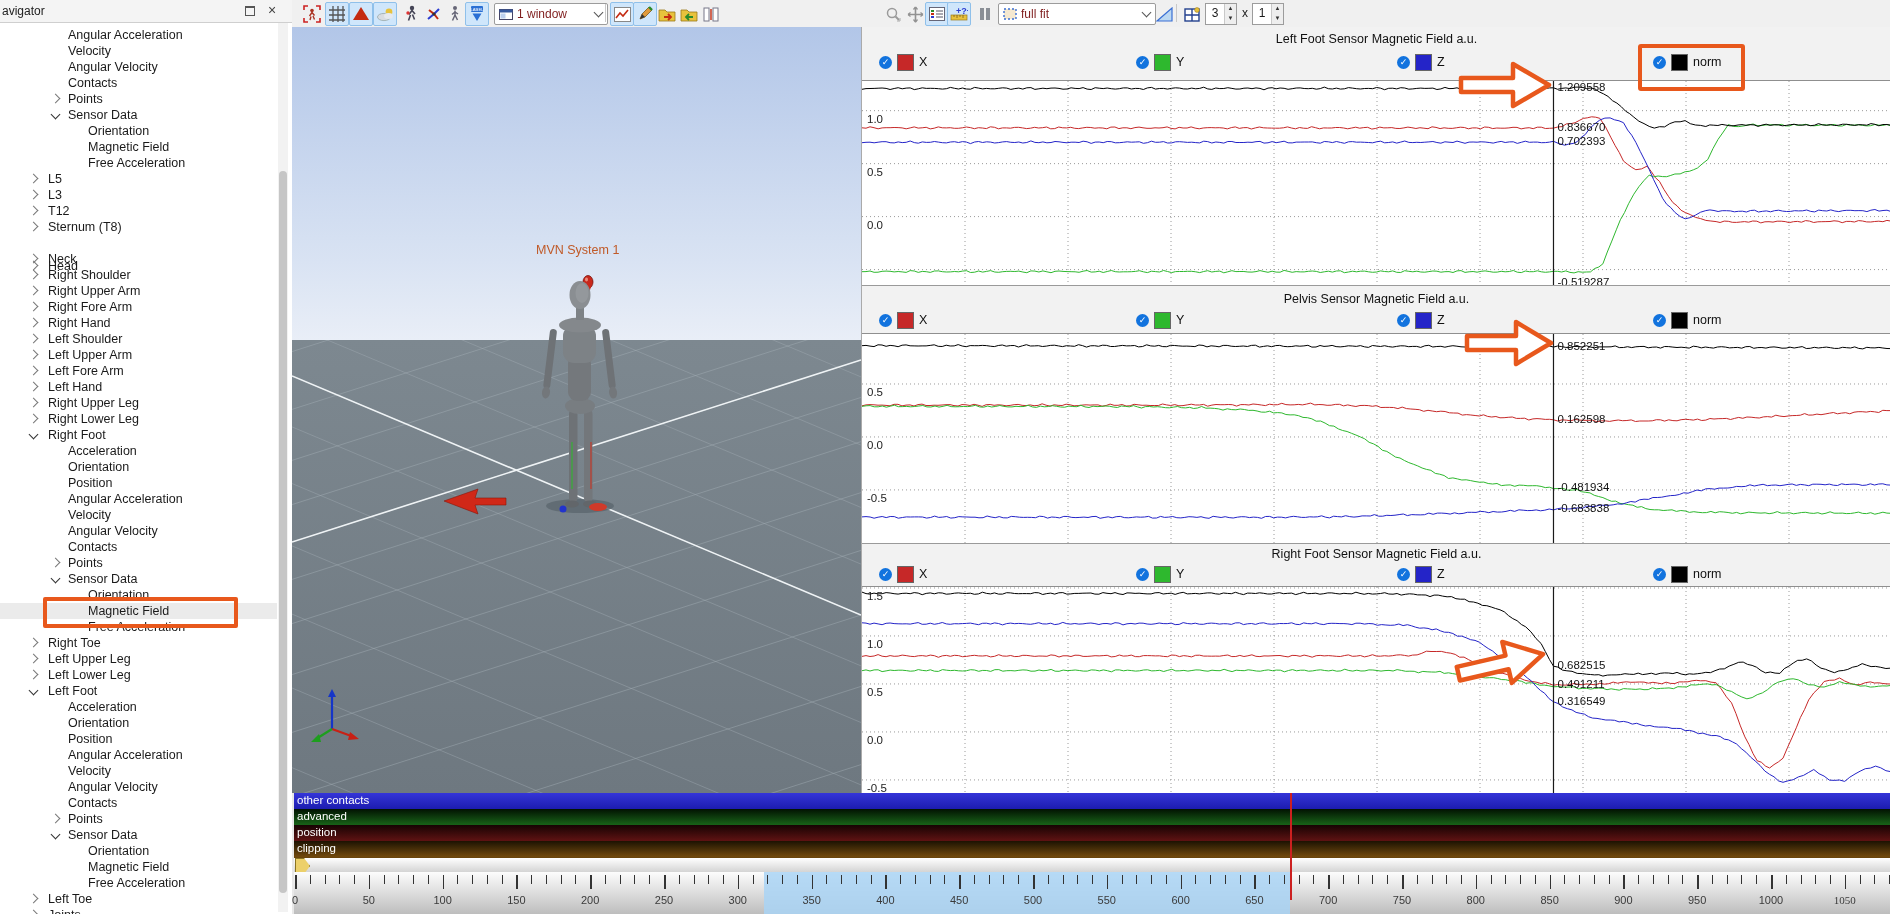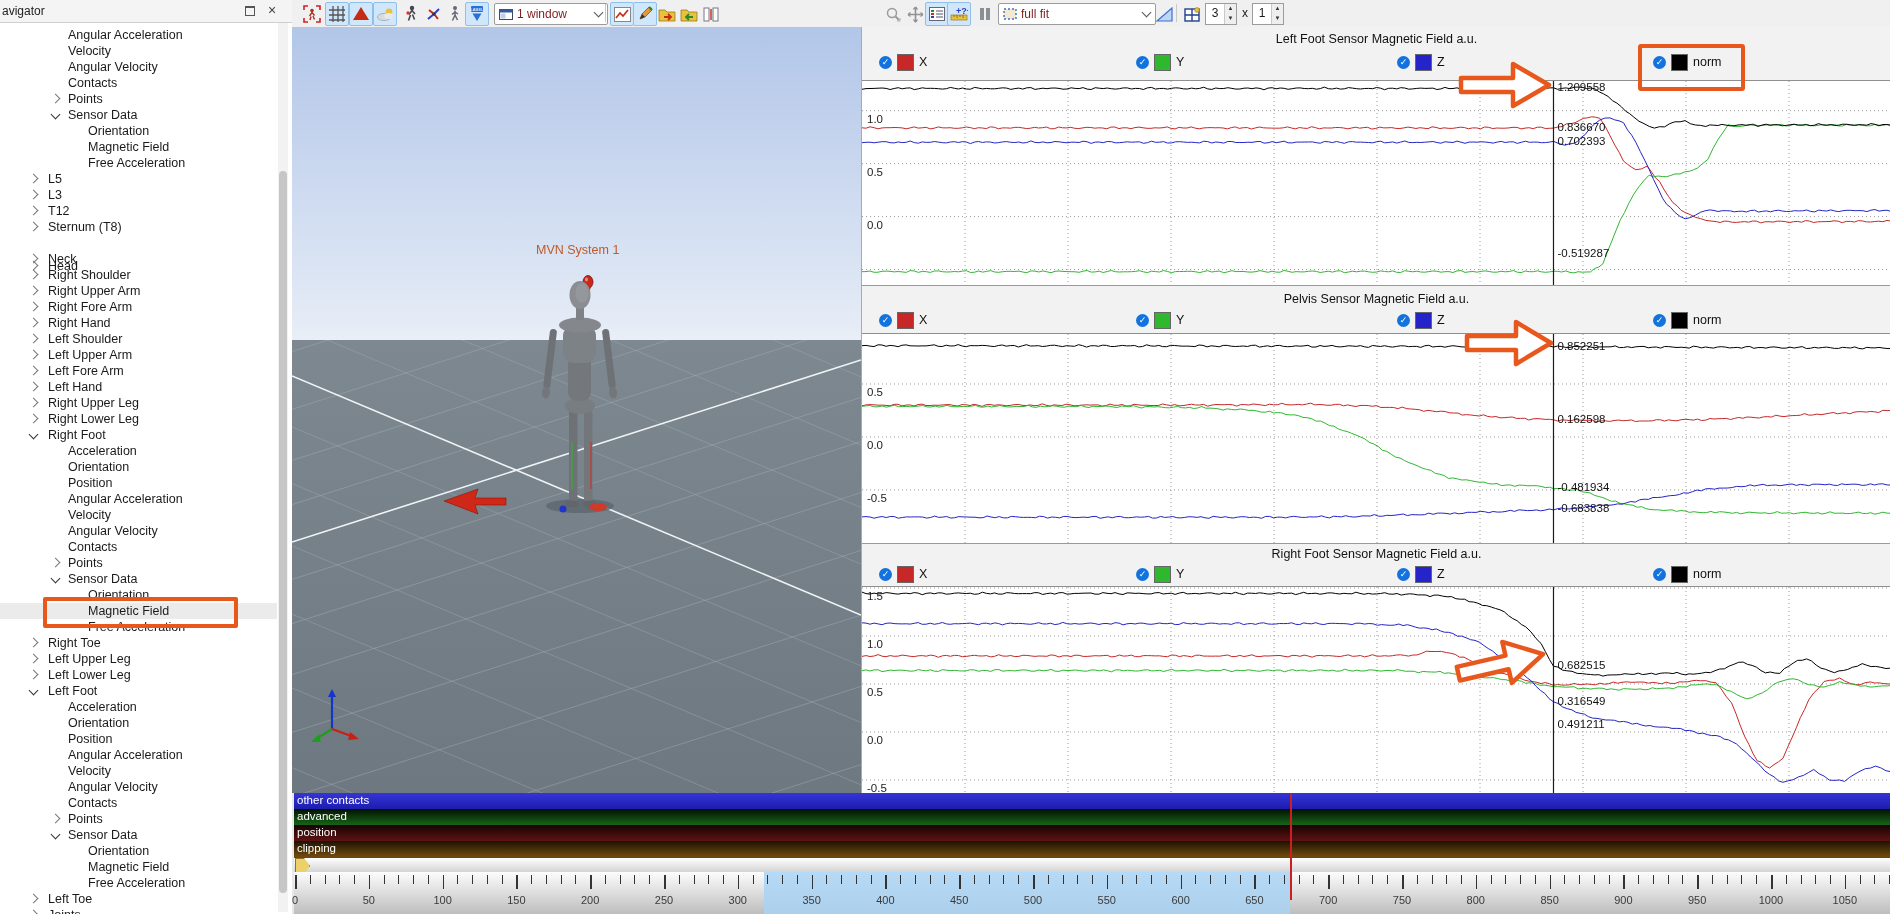--- a/index.html
+++ b/index.html
@@ -604,21 +604,21 @@
             <path d="M0.0 61.7L4.0 61.3L8.0 61.2L12.1 61.8L16.1 61.2L20.1 60.7L24.1 60.7L28.1 61.7L32.2 61.9L36.2 60.9L40.2 61.6L44.2 61.3L48.2 60.0L52.3 61.6L56.3 62.2L60.3 60.9L64.3 61.4L68.3 61.3L72.4 60.5L76.4 61.1L80.4 61.7L84.4 61.9L88.4 61.0L92.5 60.7L96.5 61.5L100.5 60.6L104.5 61.1L108.5 62.6L112.6 61.0L116.6 60.5L120.6 61.5L124.6 60.8L128.6 61.1L132.7 62.0L136.7 61.6L140.7 60.9L144.7 60.6L148.8 61.3L152.8 61.5L156.8 61.0L160.8 62.0L164.8 61.5L168.9 59.9L172.9 61.4L176.9 61.7L180.9 60.9L184.9 61.8L189.0 61.5L193.0 60.5L197.0 60.8L201.0 61.4L205.0 61.8L209.1 61.2L213.1 61.2L217.1 61.5L221.1 60.2L225.1 60.8L229.2 62.4L233.2 61.1L237.2 61.0L241.2 61.7L245.2 60.5L249.3 60.7L253.3 61.8L257.3 61.7L261.3 61.3L265.3 60.8L269.4 61.2L273.4 61.0L277.4 60.8L281.4 62.3L285.4 61.7L289.5 60.2L293.5 61.3L297.5 61.2L301.5 60.6L305.5 62.0L309.6 61.9L313.6 60.8L317.6 60.7L321.6 61.0L325.6 61.4L329.7 61.2L333.7 61.6L337.7 61.9L341.7 60.2L345.7 60.6L349.8 62.0L353.8 61.0L357.8 61.4L361.8 62.1L365.8 60.5L369.9 60.5L373.9 61.5L377.9 61.5L381.9 61.5L385.9 61.2L390.0 61.4L394.0 60.7L398.0 60.4L402.0 62.1L406.0 61.8L410.1 60.6L414.1 61.7L418.1 61.0L422.1 60.2L426.1 61.8L430.2 61.9L434.2 61.1L438.2 61.1L442.2 61.0L446.3 61.0L450.3 60.9L454.3 61.7L458.3 62.2L462.3 60.5L466.4 60.8L470.4 61.6L474.4 60.5L478.4 61.4L482.4 62.3L486.5 60.8L490.5 60.6L494.5 61.2L498.5 61.1L502.5 61.3L506.6 61.5L510.6 61.8L514.6 60.8L518.6 60.2L522.6 61.8L526.7 61.5L530.7 60.9L534.7 62.1L538.7 61.1L542.7 60.0L546.8 61.4L550.8 61.6L554.8 61.3L558.8 61.5L562.8 61.2L566.9 60.9L570.9 60.5L574.9 61.5L578.9 62.2L582.9 60.8L587.0 61.2L591.0 61.5L595.0 60.1L599.0 61.2L603.0 62.3L607.1 61.1L611.1 61.0L615.1 61.2L619.1 60.8L623.1 61.0L627.2 61.5L631.2 62.1L635.2 61.1L639.2 60.4L643.2 61.5L647.3 60.9L651.3 60.8L655.3 62.4L659.3 61.3L663.3 60.2L667.4 61.3L671.4 61.1L675.4 61.1L679.4 61.7L683.4 61.6L687.5 61.1L691.5 60.3L697.1 62.7L702.8 64.2L706.9 63.0L711.0 62.5L715.2 60.7L719.3 56.3L723.4 53.4L727.5 47.6L732.6 43.0L737.8 39.0L742.9 37.1L748.1 36.9L752.5 38.8L757.0 39.8L761.5 41.7L765.6 49.0L769.7 54.2L773.8 61.3L778.3 70.5L782.7 79.2L787.2 88.4L791.6 98.6L796.1 107.6L800.6 117.3L804.7 123.3L808.8 126.6L812.9 131.4L818.1 135.5L823.2 137.8L828.3 136.6L833.5 134.1L838.6 131.2L843.8 129.6L847.9 128.9L852.0 129.5L856.1 130.5L860.2 129.7L864.4 129.7L868.4 129.9L872.4 130.8L876.4 130.3L880.4 130.2L884.4 131.0L888.5 129.5L892.5 129.2L896.5 131.0L900.5 130.3L904.5 129.9L908.5 130.8L912.5 129.7L916.6 129.2L920.6 130.1L924.6 130.5L928.6 130.4L932.6 129.7L936.6 129.9L940.7 129.8L944.7 129.0L948.7 130.4L952.7 130.9L956.7 129.1L960.7 129.7L964.8 130.0L968.8 128.9L972.8 130.0L976.8 130.6L980.8 129.7L984.8 129.3L988.8 129.3L992.9 129.7L996.9 129.6L1000.9 129.7L1004.9 130.6L1008.9 129.2L1012.9 128.5L1017.0 130.1L1021.0 129.5L1025.0 129.2L1029.0 130.5" fill="none" stroke="#2424c8" stroke-width="1"></path>
             <path d="M0.0 8.3L4.0 7.6L8.0 7.5L12.1 7.4L16.1 7.2L20.1 7.0L24.1 7.4L28.1 8.5L32.2 7.5L36.2 6.7L40.2 7.8L44.2 7.1L48.2 6.9L52.3 8.6L56.3 7.8L60.3 6.8L64.3 7.4L68.3 7.3L72.4 7.4L76.4 7.7L80.4 8.1L84.4 7.7L88.4 6.4L92.5 7.3L96.5 8.0L100.5 7.0L104.5 8.0L108.5 8.2L112.6 6.4L116.6 7.1L120.6 7.9L124.6 7.4L128.6 7.8L132.7 7.8L136.7 7.3L140.7 6.8L144.7 7.1L148.8 8.4L152.8 7.6L156.8 7.1L160.8 8.1L164.8 6.8L168.9 6.6L172.9 8.4L176.9 7.8L180.9 7.2L184.9 7.7L189.0 7.1L193.0 7.0L197.0 7.4L201.0 8.2L205.0 8.0L209.1 6.8L213.1 7.4L217.1 7.6L221.1 6.6L225.1 8.1L229.2 8.5L233.2 6.7L237.2 7.2L241.2 7.6L245.2 7.0L249.3 7.7L253.3 8.1L257.3 7.7L261.3 6.9L265.3 6.9L269.4 8.0L273.4 7.4L277.4 7.5L281.4 8.5L285.4 6.9L289.5 6.4L293.5 8.1L297.5 7.5L301.5 7.4L305.5 8.1L309.6 7.3L313.6 6.8L317.6 7.1L321.6 7.9L325.6 8.0L329.7 7.1L333.7 7.8L337.7 7.4L341.7 6.2L345.7 7.9L349.8 8.4L353.8 7.0L357.8 7.6L361.8 7.5L365.8 6.7L369.9 7.4L373.9 8.1L377.9 8.0L381.9 7.2L385.9 7.0L390.0 7.7L394.0 6.9L398.0 7.4L402.0 8.8L406.0 7.1L410.1 6.7L414.1 7.8L418.1 7.0L422.1 7.3L426.1 8.3L430.2 7.7L434.2 7.0L438.2 6.9L442.2 7.5L446.3 7.7L450.3 7.3L454.3 8.2L458.3 7.6L462.3 6.1L466.4 7.7L470.4 8.0L474.4 7.1L478.4 8.1L482.4 7.8L486.5 6.6L490.5 7.1L494.5 7.7L498.5 8.0L502.5 7.5L506.6 7.4L510.6 7.7L514.6 6.5L518.6 7.2L522.6 8.7L526.7 7.3L530.7 7.2L534.7 7.9L538.7 6.7L542.7 7.0L546.8 8.2L550.8 7.9L554.8 7.4L558.8 7.1L562.8 7.4L566.9 7.3L570.9 7.1L574.9 8.5L578.9 7.9L582.9 6.4L587.0 7.6L591.0 7.5L595.0 6.8L599.0 8.3L603.0 8.1L607.1 6.9L611.1 7.1L615.1 7.3L619.1 7.6L623.1 7.5L627.2 7.9L631.2 8.0L635.2 6.4L639.2 6.9L643.2 8.3L647.3 7.2L651.3 7.6L655.3 8.3L659.3 6.7L663.3 6.8L667.4 7.8L671.4 7.7L675.4 7.7L679.4 7.5L683.4 7.5L687.5 6.9L691.5 6.8L695.6 8.3L699.7 7.4L703.8 6.9L708.0 7.6L712.1 6.2L716.2 6.1L720.3 6.4L724.4 7.5L728.5 7.1L732.6 7.6L737.1 10.8L741.6 12.9L746.0 15.4L750.5 19.7L754.9 22.1L759.4 25.8L763.5 30.1L767.6 32.6L771.8 36.1L776.9 40.2L782.0 42.6L787.2 45.4L792.3 47.1L797.5 45.7L802.6 45.9L807.8 42.6L812.9 40.8L818.1 40.8L823.2 39.6L828.3 42.7L833.5 44.0L838.6 44.4L843.8 45.5L847.8 43.9L851.8 44.2L855.9 44.5L859.9 43.4L863.9 44.1L867.9 44.8L872.0 44.7L876.0 44.0L880.0 43.6L884.0 44.3L888.1 43.7L892.1 43.9L896.1 45.4L900.2 44.0L904.2 43.2L908.2 44.4L912.2 43.7L916.3 43.8L920.3 44.8L924.3 44.4L928.3 43.7L932.4 43.3L936.4 44.0L940.4 44.2L944.4 43.7L948.5 44.7L952.5 44.2L956.5 42.6L960.5 43.9L964.6 44.3L968.6 43.5L972.6 44.5L976.7 44.2L980.7 43.2L984.7 43.3L988.7 43.8L992.8 44.4L996.8 43.7L1000.8 43.8L1004.8 44.2L1008.9 42.6L1012.9 43.3L1016.9 44.8L1020.9 43.5L1025.0 43.6L1029.0 44.1" fill="none" stroke="#000000" stroke-width="1"></path>
             <line x1="691.488" x2="691.488" y1="0" y2="205" stroke="#1a1a1a" stroke-width="1.2"></line>
           </svg>
           <div class="ytick" style="top: 31.6641px;">1.0</div>
           <div class="ytick" style="top: 84.6357px;">0.5</div>
           <div class="ytick" style="top: 137.607px;">0.0</div>
           <div class="cval" style="left: 695.488px; top: 0.468992px;">1.209558</div>
           <div class="cval" style="left: 695.488px; top: 39.9646px;">0.836670</div>
           <div class="cval" style="left: 695.488px; top: 54.1928px;">0.702393</div>
-          <div class="cval" style="left: 695.488px; top: 166px;">-0.519287</div>
+          <div class="cval" style="left: 695.488px; top: 195px;">-0.519287</div>
         </div>
       </div>
       <div class="panel pb" style="top: 258px; height: 258px;">
         <div class="phead" style="height: 47px;">
           <div class="ctitle" style="top: 6px;">Pelvis Sensor Magnetic Field a.u.</div>
           <div class="legend-item" style="left: 17px; top: 26px;">
             <span class="lcheck">✓</span>
             <span class="lbox" style="background: rgb(198, 40, 40);"></span>
             <span class="llabel">X</span>
           </div>
@@ -712,21 +712,21 @@
             <path d="M0.0 35.8L4.0 36.1L8.0 37.2L12.0 36.1L16.1 36.9L20.1 37.7L24.1 36.3L28.1 36.0L32.1 36.6L36.1 36.8L40.2 36.9L44.2 36.8L48.2 37.1L52.2 36.3L56.2 35.6L60.2 37.3L64.2 37.2L68.3 36.2L72.3 37.3L76.3 36.6L80.3 35.5L84.3 36.9L88.3 37.3L92.4 36.7L96.4 36.8L100.4 36.6L104.4 36.4L108.4 36.1L112.4 36.9L116.5 37.7L120.5 36.3L124.5 36.2L128.5 37.1L132.5 35.9L136.5 36.5L140.5 37.9L144.6 36.6L148.6 36.1L152.6 36.7L156.6 36.4L160.6 36.6L164.6 37.0L168.7 37.3L172.7 36.6L176.7 35.7L180.7 36.9L184.7 37.0L188.7 36.2L192.7 37.6L196.8 37.0L200.8 35.4L204.8 36.7L208.8 37.1L212.8 36.5L216.8 37.1L220.9 36.9L224.9 36.3L228.9 36.0L232.9 36.6L236.9 37.5L240.9 36.6L245.0 36.5L249.0 37.2L253.0 35.7L257.0 36.1L261.0 37.9L265.0 36.8L269.0 36.4L273.1 37.0L277.1 36.1L281.1 36.2L285.1 37.0L289.1 37.3L293.1 36.8L297.2 36.0L301.2 36.6L305.2 36.7L309.2 36.1L313.2 37.6L317.2 37.4L321.2 35.6L325.3 36.5L329.3 36.9L333.3 36.2L337.3 37.2L341.3 37.3L345.3 36.4L349.4 36.1L353.4 36.4L357.4 37.1L361.4 36.7L365.4 36.8L369.4 37.4L373.5 35.9L377.5 35.8L381.5 37.6L385.5 36.8L389.5 36.5L393.5 37.4L397.5 36.2L401.6 35.8L405.6 36.9L409.6 37.2L413.6 37.0L417.6 36.5L421.6 36.6L425.7 36.5L429.7 35.8L433.7 37.3L437.7 37.6L441.7 35.9L445.7 36.6L449.7 36.8L453.8 35.7L457.8 37.0L461.8 37.6L465.8 36.5L469.8 36.3L473.8 36.4L477.9 36.6L481.9 36.6L485.9 36.9L489.9 37.6L493.9 36.2L498.2 36.2L502.5 37.1L506.8 36.5L511.1 36.8L515.4 38.3L519.6 37.6L523.9 38.0L528.2 38.3L532.5 38.1L536.8 37.0L541.1 38.6L545.4 37.7L549.5 38.8L553.6 40.2L557.7 41.2L561.8 40.9L566.0 41.4L570.1 42.8L574.2 41.9L578.3 43.8L582.4 45.2L586.5 45.3L590.9 46.5L595.4 49.2L599.8 49.1L604.2 50.8L608.6 52.7L613.0 53.4L617.4 55.2L621.8 58.5L626.2 61.5L630.6 64.0L635.0 67.9L639.4 70.7L643.9 72.6L648.3 76.9L652.6 79.4L656.8 83.0L661.1 87.2L665.4 91.0L669.7 94.2L674.0 99.3L678.4 103.4L682.7 106.3L687.1 111.7L691.5 114.8L696.1 116.5L700.7 120.0L705.4 121.7L710.0 122.9L714.1 125.4L718.2 126.3L722.4 127.1L726.5 129.7L730.6 131.1L735.0 131.4L739.4 132.2L743.8 133.0L748.2 133.0L752.6 133.3L757.1 134.9L761.5 134.4L765.9 135.3L770.3 137.1L774.7 136.3L779.1 137.9L783.5 139.0L787.9 138.5L792.3 139.7L796.7 140.1L801.2 140.1L805.6 140.3L810.0 141.4L814.4 141.4L818.8 141.5L823.2 143.6L827.6 143.4L832.0 144.5L836.4 146.7L840.8 146.1L845.3 147.6L849.7 148.6L854.1 148.5L858.2 149.5L862.3 152.2L866.4 152.8L870.5 154.9L874.6 157.0L879.3 161.6L883.9 165.2L888.5 170.0L893.2 174.0L898.0 178.4L902.8 184.0L907.6 187.4L912.0 189.8L916.5 193.9L921.0 195.3L926.1 193.8L931.2 192.7L936.4 189.9L941.5 188.4L946.7 185.4L951.8 182.5L957.0 186.7L962.1 189.1L967.3 193.1L972.4 193.4L977.5 193.0L982.7 194.4L987.8 190.2L993.0 187.0L998.1 184.2L1003.3 181.7L1008.4 181.1L1013.6 179.1L1018.7 180.8L1023.9 183.7L1029.0 184.7" fill="none" stroke="#2424c8" stroke-width="1"></path>
             <path d="M0.0 5.1L4.0 6.6L8.0 7.1L12.0 6.1L16.1 6.9L20.1 6.7L24.1 5.6L28.1 6.0L32.1 6.7L36.1 7.1L40.2 6.4L44.2 6.2L48.2 6.7L52.2 5.6L56.2 6.1L60.2 7.7L64.2 6.4L68.3 5.9L72.3 6.8L76.3 5.8L80.3 6.0L84.3 7.2L88.3 6.9L92.4 6.2L96.4 5.9L100.4 6.3L104.4 6.5L108.4 6.2L112.4 7.3L116.5 6.9L120.5 5.2L124.5 6.4L128.5 6.9L132.5 5.9L136.5 7.1L140.5 7.1L144.6 5.7L148.6 5.9L152.6 6.5L156.6 6.7L160.6 6.6L164.6 6.6L168.7 6.7L172.7 5.6L176.7 5.8L180.7 7.5L184.7 6.6L188.7 6.1L192.7 7.1L196.8 5.8L200.8 5.6L204.8 7.1L208.8 6.9L212.8 6.4L216.8 6.4L220.9 6.2L224.9 6.1L228.9 6.0L232.9 7.1L236.9 7.2L240.9 5.6L245.0 6.3L249.0 6.7L253.0 5.6L257.0 6.9L261.0 7.5L265.0 5.9L269.0 6.0L273.1 6.4L277.1 6.2L281.1 6.6L285.1 6.9L289.1 6.9L293.1 5.8L297.2 5.6L301.2 7.0L305.2 6.5L309.2 6.2L313.2 7.4L317.2 6.1L321.2 5.3L325.3 6.9L329.3 6.7L333.3 6.4L337.3 6.9L341.3 6.4L345.3 5.9L349.4 5.9L353.4 6.8L357.4 7.2L361.4 6.0L365.4 6.4L369.4 6.7L373.5 5.3L377.5 6.6L381.5 7.6L385.5 6.1L389.5 6.2L393.5 6.5L397.5 5.8L401.6 6.3L405.6 7.0L409.6 7.0L413.6 6.2L417.6 5.7L421.6 6.7L425.7 6.3L429.7 6.1L433.7 7.6L437.7 6.5L441.7 5.3L445.7 6.7L449.7 6.5L453.8 6.2L457.8 7.2L461.8 6.7L465.8 5.9L469.8 5.9L473.8 6.5L477.9 7.0L481.9 6.3L485.9 6.7L489.9 6.8L493.9 5.2L498.0 6.4L502.2 7.3L506.3 6.4L510.4 7.1L514.5 6.9L518.6 6.5L522.7 5.7L526.8 7.0L531.0 7.2L535.1 6.5L539.2 8.1L543.3 7.3L547.4 6.8L551.5 7.1L555.7 7.9L559.8 7.9L563.9 8.0L568.0 9.6L572.1 8.1L576.2 8.1L580.6 9.1L585.1 9.8L589.5 9.6L593.9 11.7L598.3 12.2L602.7 12.2L607.1 14.7L611.5 15.0L615.9 16.2L620.3 18.4L624.8 18.7L629.2 20.0L633.6 21.5L638.0 22.8L642.3 24.8L646.6 28.7L650.8 31.6L655.1 33.7L659.4 37.5L663.7 39.8L668.9 44.8L674.0 51.5L679.1 56.5L683.3 64.5L687.4 72.4L691.5 79.2L695.9 80.1L700.4 83.1L704.9 83.8L710.0 84.3L715.2 86.4L720.3 86.6L724.4 87.2L728.5 87.5L732.6 87.9L736.8 87.7L740.9 89.1L745.3 88.1L749.7 87.9L754.1 87.9L758.5 87.6L762.9 86.7L767.3 87.2L771.8 87.4L776.2 86.1L780.6 87.6L785.0 87.0L789.4 86.2L793.8 87.5L798.2 86.3L802.6 85.9L806.7 86.0L810.9 86.6L815.0 85.4L819.1 87.0L823.2 87.8L827.3 86.8L831.4 87.2L835.5 86.7L839.7 86.2L843.8 85.3L848.4 85.7L853.0 83.7L857.7 82.0L862.3 81.9L867.1 79.1L871.9 77.3L876.7 75.3L881.2 75.1L885.6 77.4L890.1 78.4L894.5 80.2L899.0 83.6L903.5 85.9L908.3 85.0L913.1 86.1L917.9 86.4L922.3 81.6L926.8 79.2L931.2 76.1L935.7 73.3L940.2 73.3L944.6 71.9L949.4 73.9L954.2 78.1L959.0 81.2L963.5 82.3L967.9 84.1L972.4 85.7L976.9 83.9L981.3 83.5L985.8 82.4L990.6 80.2L995.4 79.2L1000.2 76.6L1004.6 78.2L1009.1 79.6L1013.6 79.4L1018.7 80.3L1023.9 81.5L1029.0 81.1" fill="none" stroke="#000000" stroke-width="1"></path>
             <line x1="691.488" x2="691.488" y1="0" y2="208" stroke="#1a1a1a" stroke-width="1.2"></line>
           </svg>
           <div class="ytick" style="top: 2.95985px;">1.5</div>
           <div class="ytick" style="top: 50.9525px;">1.0</div>
           <div class="ytick" style="top: 98.9451px;">0.5</div>
           <div class="ytick" style="top: 146.938px;">0.0</div>
           <div class="ytick" style="top: 194.93px;">-0.5</div>
           <div class="cval" style="left: 695.488px; top: 72.4278px;">0.682515</div>
-          <div class="cval" style="left: 695.488px; top: 90.7898px; margin-top: 40px;">0.491211</div>
+          <div class="cval" style="left: 695.488px; top: 90.7898px;">0.491211</div>
           <div class="cval" style="left: 695.488px; top: 107.558px;">0.316549</div>
         </div>
       </div>
     </div>
 
   <div id="timeline">
     <div class="track" style="top:0;background:linear-gradient(#3535d8,#1818a8 55%,#0d0d7a)">
       <span class="tlabel">other contacts</span>
     </div>
     <div class="track" style="top:16px;background:linear-gradient(#021202,#176017 45%,#031503)">
@@ -864,21 +864,21 @@
           <div class="tick" style="left: 1432.72px; height: 9px;"></div>
           <div class="tick" style="left: 1447.48px; height: 9px;"></div>
           <div class="tick" style="left: 1462.24px; height: 9px;"></div>
           <div class="tick major" style="left: 1477px; height: 14px;"></div>
           <div class="rnum" style="left: 1477px;">1000</div>
           <div class="tick" style="left: 1491.76px; height: 9px;"></div>
           <div class="tick" style="left: 1506.52px; height: 9px;"></div>
           <div class="tick" style="left: 1521.28px; height: 9px;"></div>
           <div class="tick" style="left: 1536.04px; height: 9px;"></div>
           <div class="tick major" style="left: 1550.8px; height: 14px;"></div>
-          <div class="rnum" style="left: 1550.8px;">1050</div>
+          <div class="rnum" style="left: 1550.8px; font-family: Liberation Serif, serif;">1050</div>
           <div class="tick" style="left: 1565.56px; height: 9px;"></div>
           <div class="tick" style="left: 1580.32px; height: 9px;"></div>
           <div class="tick" style="left: 1595.08px; height: 9px;"></div>
         </div>
     </div>
     <div id="playhead" style="left: 997.824px; background: rgb(204, 32, 32);"></div>
   </div>
 
   <div class="ann" id="ann-sidebar-rect"></div>
   <div class="ann" id="ann-norm-rect"></div>

